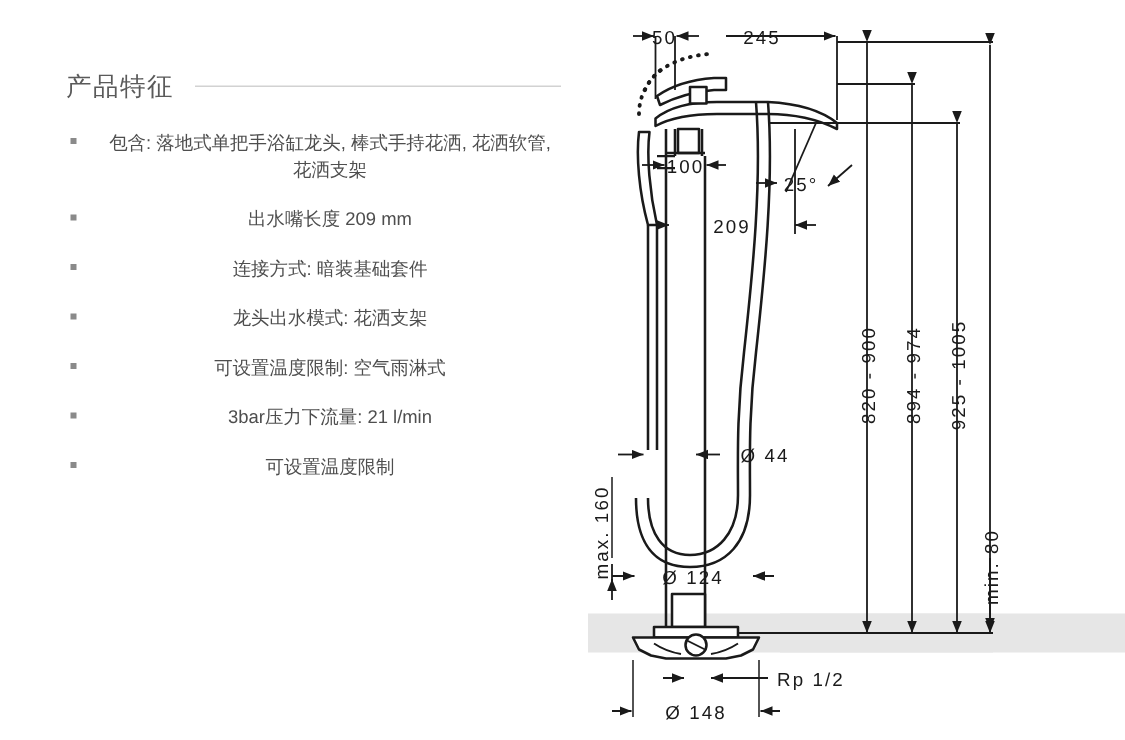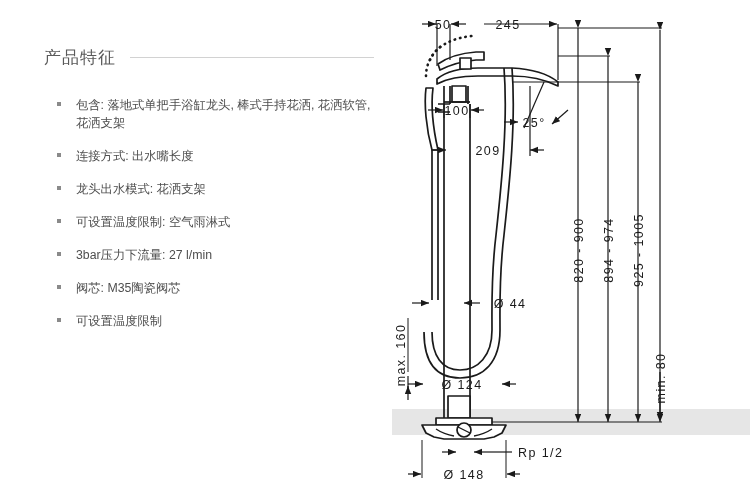--- a/index.html
+++ b/index.html
@@ -44,22 +44,23 @@
     height: 1px;
     background: #d2d2d2;
     margin-left: 14px;
   }
   #features-list {
     position: absolute;
     left: 44px;
     top: 86px;
     width: 330px;
     list-style: none;
-    margin: 10px;
+    margin: 0;
     padding: 0;
+    text-align: center;
   }
   #features-list li {
     position: relative;
     padding-left: 22px;
     margin-bottom: 15px;
     font-size: 12.3px;
     line-height: 18px;
     color: #4e4e4e;
   }
   #features-list li .bullet {
@@ -86,26 +87,25 @@
 
 <section id="features-panel">
 
   <div id="features-header">
     <span id="features-title">产品特征</span>
     <span id="features-rule"></span>
   </div>
 
   <ul id="features-list">
     <li><span class="bullet"></span><span>包含: 落地式单把手浴缸龙头, 棒式手持花洒, 花洒软管, 花洒支架</span></li>
-    <li><span class="bullet"></span></li>
-    <li><span class="bullet"></span><span>连接方式: 出水嘴长度</span></li>
+    <li><span class="bullet"></span><span>出水嘴长度 209 mm</span></li>
+    <li><span class="bullet"></span><span>连接方式: 暗装基础套件</span></li>
     <li><span class="bullet"></span><span>龙头出水模式: 花洒支架</span></li>
     <li><span class="bullet"></span><span>可设置温度限制: 空气雨淋式</span></li>
-    <li><span class="bullet"></span><span>3bar压力下流量: 27 l/min</span></li>
-    <li><span class="bullet"></span><span>阀芯: M35陶瓷阀芯</span></li>
+    <li><span class="bullet"></span><span>3bar压力下流量: 21 l/min</span></li>
     <li><span class="bullet"></span><span>可设置温度限制</span></li>
   </ul>
 
 </section>
 
 <section id="drawing-panel">
 <svg id="drawing-svg" width="358" height="493" viewBox="0 0 358 493">
   <defs>
     <marker id="ar" markerWidth="9" markerHeight="9" refX="8" refY="3.2" orient="auto" markerUnits="userSpaceOnUse">
       <path d="M0,0 L8,3.2 L0,6.4 z" fill="#1a1a1a"></path>

